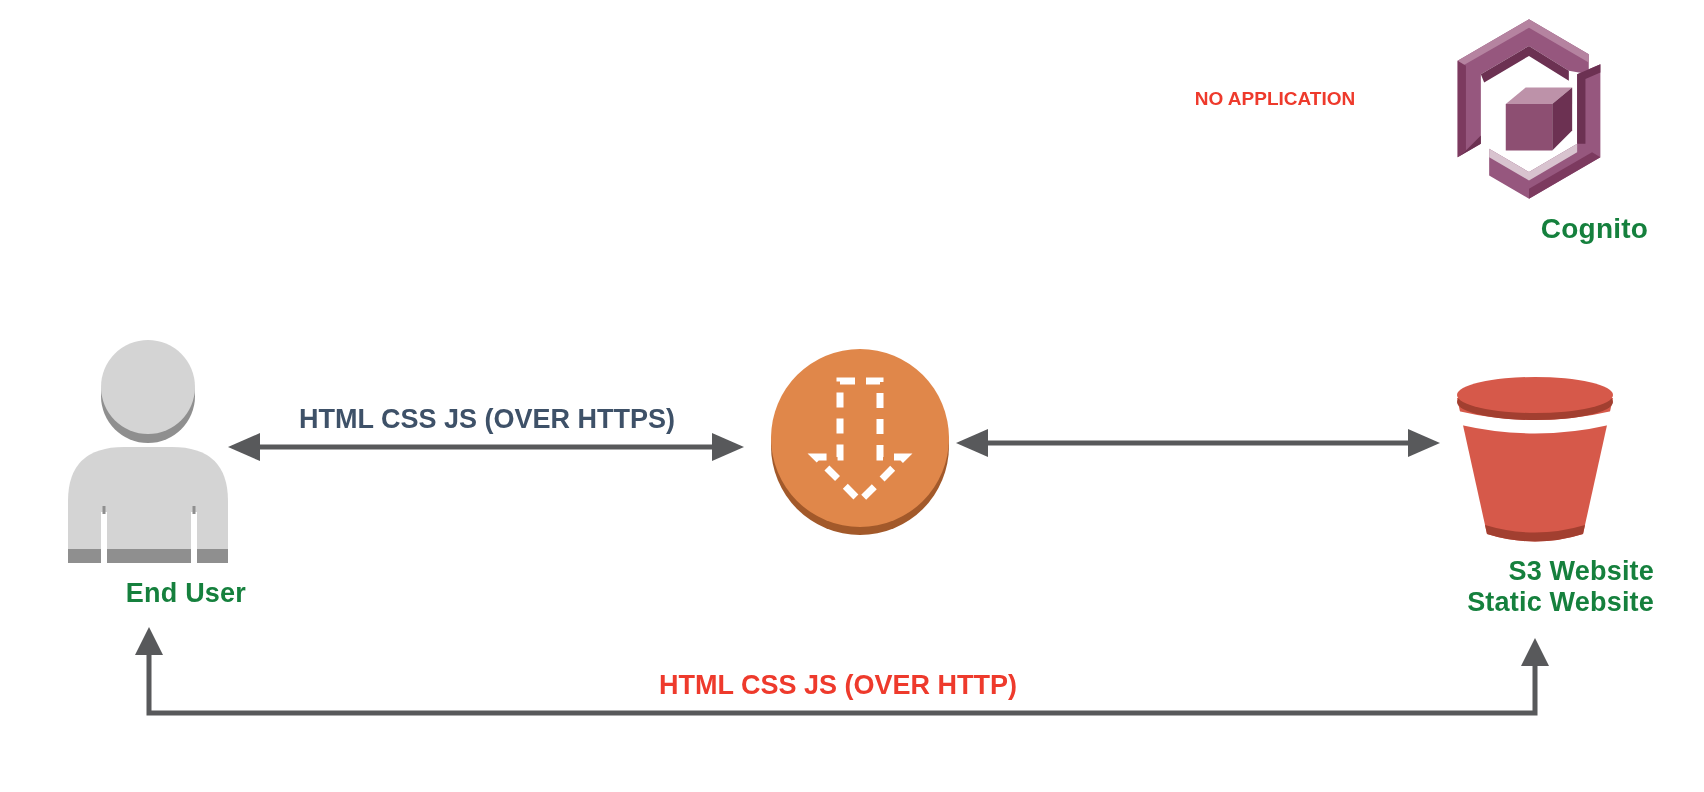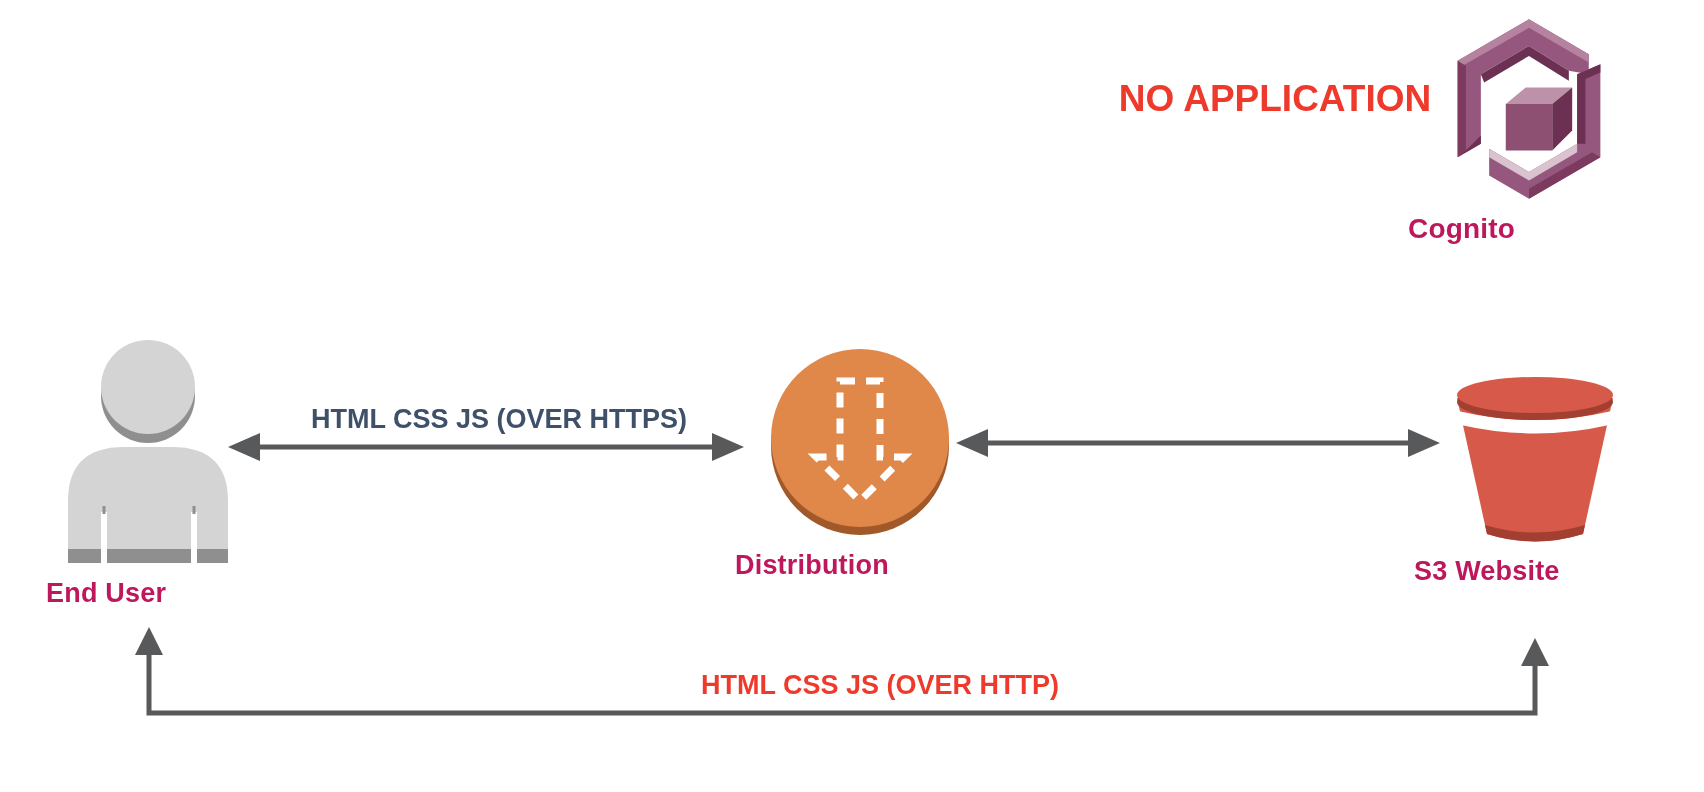--- a/index.html
+++ b/index.html
@@ -2,30 +2,30 @@
 <html><head>
 <meta charset="utf-8">
 <style>
   html,body{margin:0;padding:0;background:#fff;}
   #canvas{
     position:relative;width:1704px;height:792px;background:#ffffff;overflow:hidden;
     font-family:"Liberation Sans", sans-serif;
   }
   .abs{position:absolute;}
   .node-label{
-    font-weight:bold;color:#be185d;text-align:left;
+    font-weight:bold;color:#15803d;text-align:right;
     font-size:27px;line-height:31px;letter-spacing:0.2px;
   }
   .edge-label{
-    font-weight:bold;font-size:27px;line-height:30px;text-align:right;white-space:nowrap;
+    font-weight:bold;font-size:27px;line-height:30px;text-align:center;white-space:nowrap;
   }
   .edge-label.https{color:#3E5168;}
   .edge-label.http{color:#EE3A2C;}
   .warning{
-    font-weight:bold;font-size:37px;line-height:31px;color:#EE3A2C;
+    font-weight:bold;font-size:19px;line-height:31px;color:#EE3A2C;
     text-align:center;white-space:nowrap;
   }
   svg{display:block;}
 </style>
 </head>
 <body>
 
 <div id="canvas">
 
   <div class="abs warning" style="left:1095px;top:83px;width:360px;">
@@ -72,59 +72,59 @@
   </div>
 
   <div class="abs" style="left:770px;top:349px;">
     <svg width="180" height="188" viewBox="0 0 180 188">
       <circle cx="90" cy="97" r="89" fill="#A2592A"></circle>
       <circle cx="90" cy="89" r="89" fill="#E0874A"></circle>
       <path d="M70,32 L110,32 L110,108 L134,108 L90,152 L46,108 L70,108 Z" fill="none" stroke="#ffffff" stroke-width="7" stroke-dasharray="15 11" stroke-linejoin="miter"></path>
     </svg>
   </div>
   <div class="abs node-label" style="left:735px;top:550px;width:240px;">
-    <div>Distribution</div>
   </div>
 
   <div class="abs" style="left:1448px;top:368px;">
     <svg width="174" height="182" viewBox="0 0 174 182">
 
       <path d="M9,30 L165,30 L135,166 Q87,181 39,166 Z" fill="#D6594A"></path>
 
       <path d="M37,157 L39,166 Q87,181 135,166 L137,157 Q87,172 37,157 Z" fill="#A23F30"></path>
 
       <path d="M10,43 Q87,61 164,43 L161,57 Q87,74 13,57 Z" fill="#ffffff"></path>
 
       <ellipse cx="87" cy="34" rx="78" ry="18" fill="#A23F30"></ellipse>
 
       <ellipse cx="87" cy="27" rx="78" ry="18" fill="#D6594A"></ellipse>
     </svg>
   </div>
   <div class="abs node-label" style="left:1414px;top:556px;width:240px;">
     <div>S3 Website</div>
+    <div>Static Website</div>
   </div>
 
   <div class="abs edge-label https" style="left:287px;top:404px;width:400px;">HTML CSS JS (OVER HTTPS)</div>
   <div class="abs" style="left:228px;top:429px;">
     <svg width="516" height="36" viewBox="0 0 516 36">
       <line x1="28" y1="18" x2="488" y2="18" stroke="#58595B" stroke-width="5"></line>
       <polygon points="0,18 32,4 32,32" fill="#58595B"></polygon>
       <polygon points="516,18 484,4 484,32" fill="#58595B"></polygon>
     </svg>
   </div>
 
   <div class="abs" style="left:956px;top:425px;">
     <svg width="484" height="36" viewBox="0 0 484 36">
       <line x1="28" y1="18" x2="456" y2="18" stroke="#58595B" stroke-width="5"></line>
       <polygon points="0,18 32,4 32,32" fill="#58595B"></polygon>
       <polygon points="484,18 452,4 452,32" fill="#58595B"></polygon>
     </svg>
   </div>
 
-  <div class="abs edge-label http" style="left:659px;top:670px;width:400px;">HTML CSS JS (OVER HTTP)</div>
+  <div class="abs edge-label http" style="left:638px;top:670px;width:400px;">HTML CSS JS (OVER HTTP)</div>
   <div class="abs" style="left:115px;top:622px;">
     <svg width="1450" height="100" viewBox="0 0 1450 100">
       <path d="M34,29 L34,91 L1420,91 L1420,40" fill="none" stroke="#58595B" stroke-width="5" stroke-linejoin="miter"></path>
       <polygon points="34,5 20,33 48,33" fill="#58595B"></polygon>
       <polygon points="1420,16 1406,44 1434,44" fill="#58595B"></polygon>
     </svg>
   </div>
 
 </div>
 

